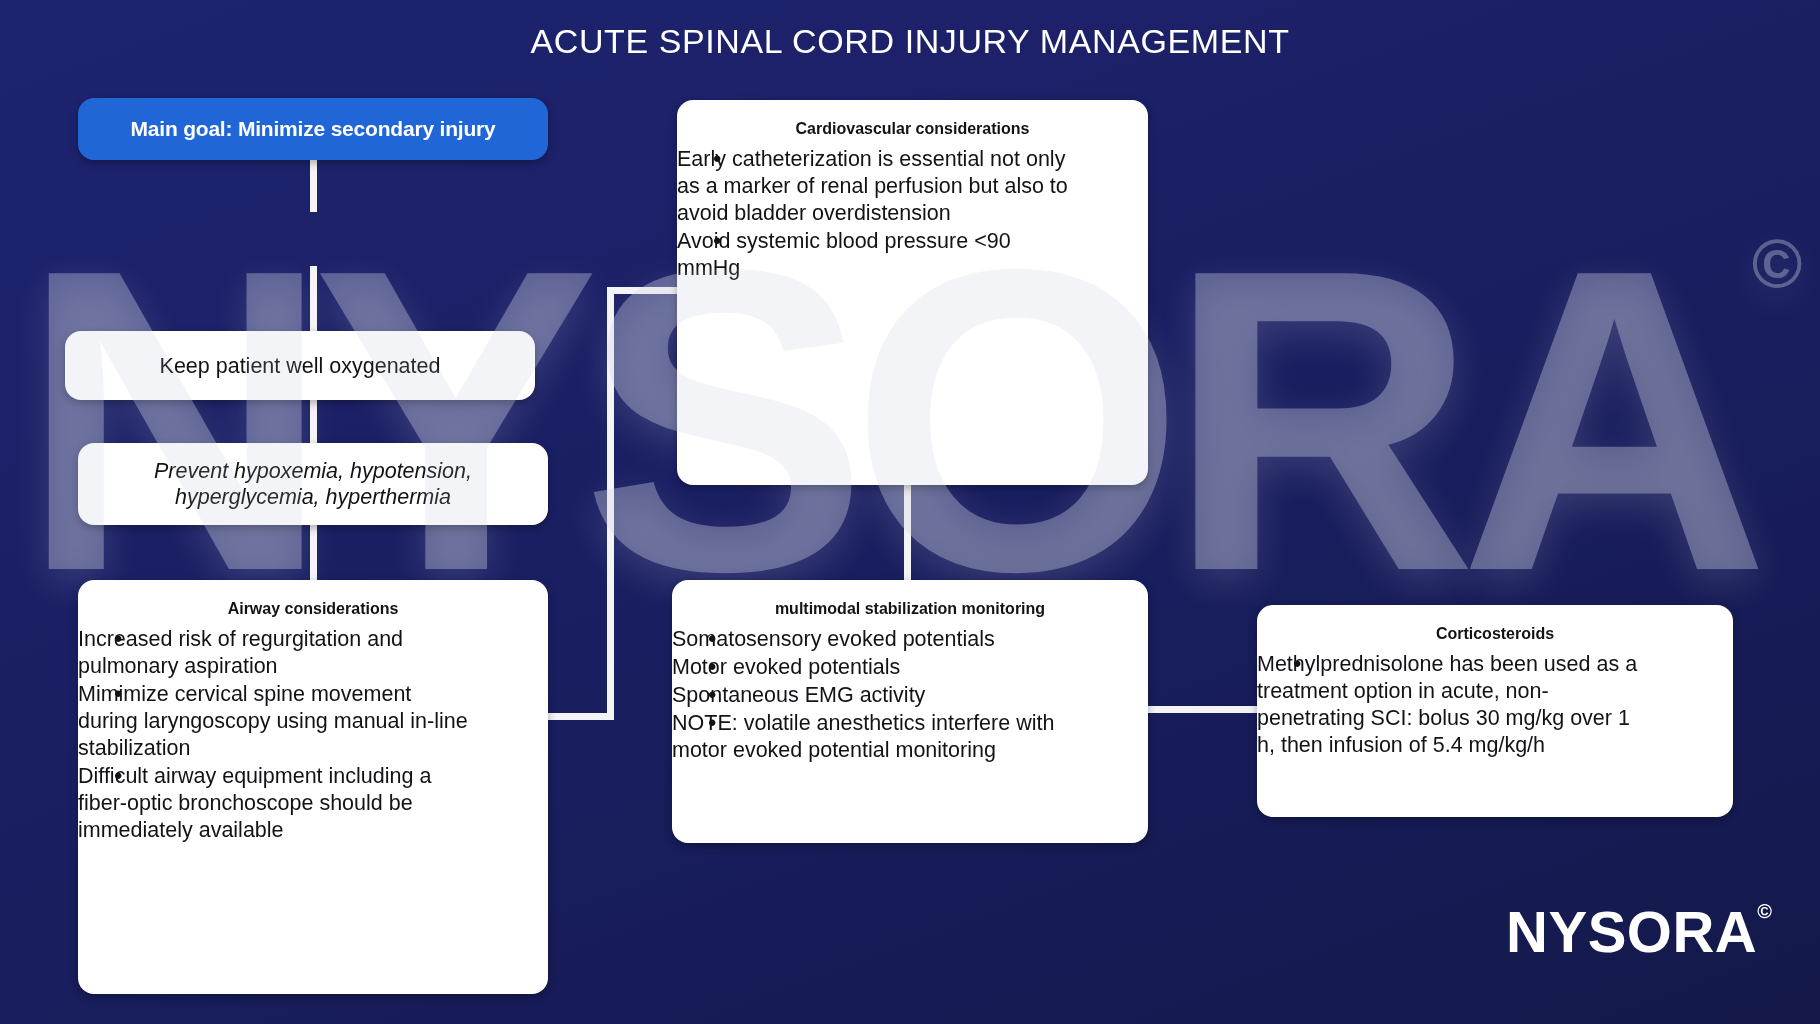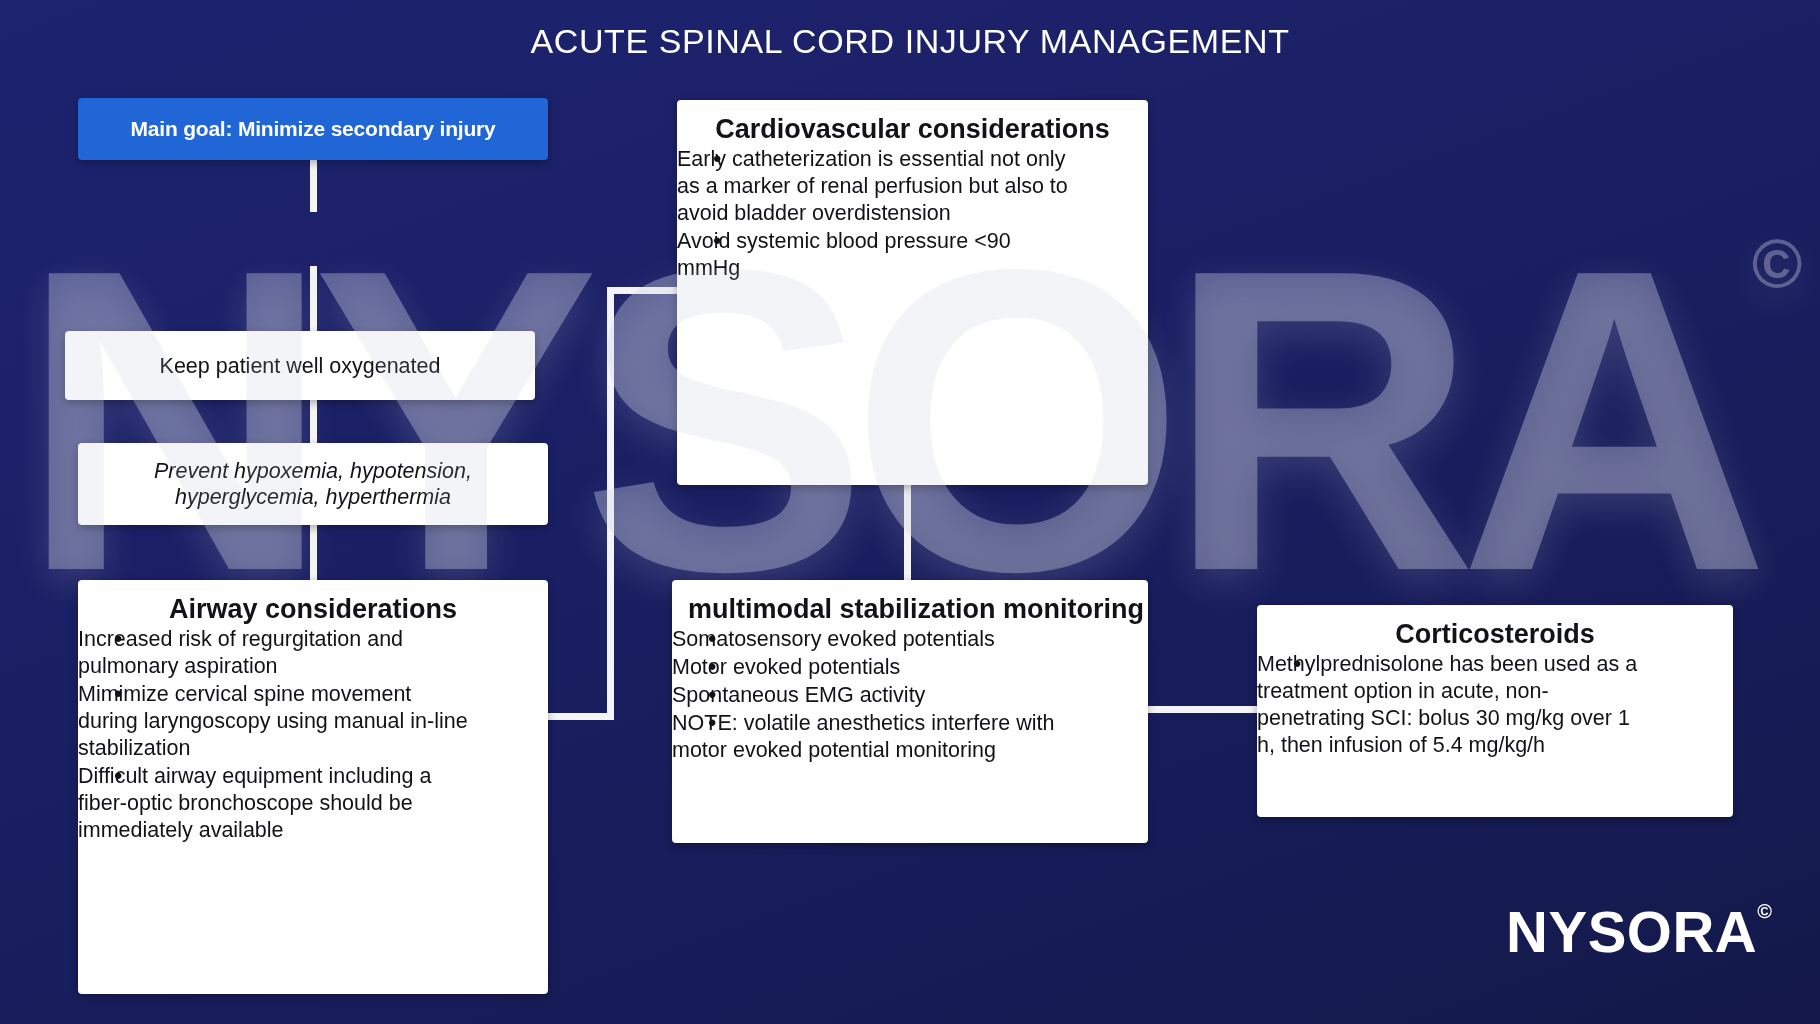--- a/index.html
+++ b/index.html
@@ -18,29 +18,29 @@
     font-weight:800;font-size:430px;letter-spacing:-18px;line-height:1;
     pointer-events:none;white-space:nowrap;user-select:none;
   }
   .wm-back{z-index:1;color:rgba(213,217,233,0.28);text-shadow:0 12px 38px rgba(255,255,255,0.14);}
   .wm-front{z-index:3;color:rgba(176,181,199,0.15);}
   .wm sup{font-size:0.16em;vertical-align:4.1em;letter-spacing:0;}
   
   .line{position:absolute;background:#f4f4f6;z-index:2;}
   
   .box{
-    position:absolute;background:#ffffff;border-radius:4px;z-index:2;
+    position:absolute;background:#ffffff;border-radius:16px;z-index:2;
     color:#121316;box-shadow:0 3px 8px rgba(0,0,0,0.30);
   }
   .box.simple{display:flex;align-items:center;justify-content:center;text-align:center;
     font-size:21.5px;line-height:26px;padding:4px 20px;box-sizing:border-box;}
   .box.accent{background:#2166d6;color:#ffffff;font-weight:700;font-size:21px;letter-spacing:-0.2px;}
   .box.detail{padding:14px 16px 10px 0;box-sizing:border-box;}
   .box .hd{
-    text-align:center;font-weight:700;font-size:27px;line-height:30px;white-space:nowrap;
+    text-align:center;font-weight:700;font-size:16px;line-height:30px;white-space:nowrap;
     padding-left:16px;
   }
   .box ul{list-style:none;margin:2px 0 0 0;padding:0;}
   .box li{
     position:relative;font-size:21.5px;line-height:27px;
     margin:0 0 1px 0;max-width:392px;box-sizing:border-box;
   }
   .box li::before{
     content:"\2022";position:absolute;left:36px;top:-1px;font-size:24px;
   }

